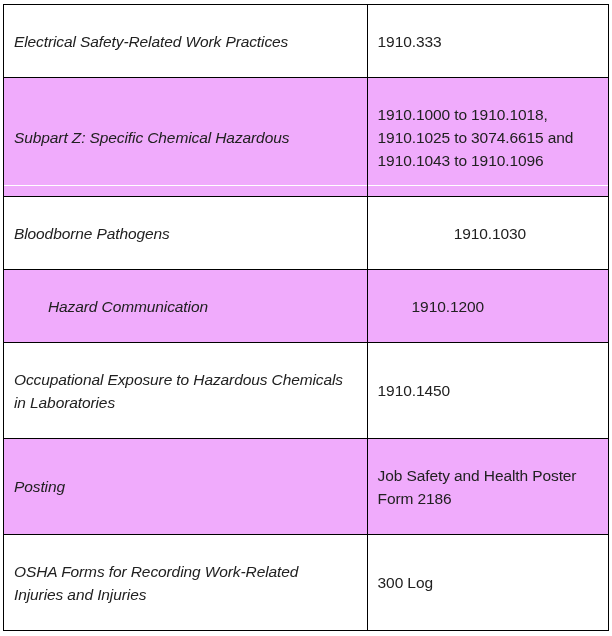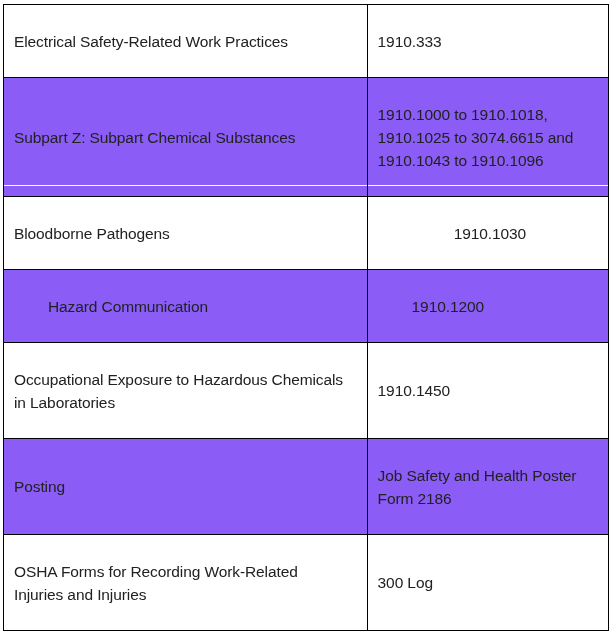--- a/index.html
+++ b/index.html
@@ -2,44 +2,44 @@
 <html><head>
   <meta charset="utf-8">
   <style>
     html, body { margin: 0; padding: 0; background: #ffffff; }
     body { width: 612px; height: 636px; position: relative; overflow: hidden;
            font-family: "Liberation Sans", "DejaVu Sans", sans-serif; color: #212121; }
     table.reg { position: absolute; left: 3px; top: 4px; width: 606px;
                 border-collapse: collapse; table-layout: fixed; }
     table.reg td { border: 1px solid #000; font-size: 15.5px; line-height: 23px;
                    vertical-align: middle; padding: 0 10px; letter-spacing: -0.1px; }
-    table.reg td.c1 { width: 342px; }
+    table.reg td.c1 { width: 342px; font-style: italic; }
     table.reg td.c2 { width: 220px; }
-    tr.shade td { background: #8b5cf6; margin-top: 36px; }
+    tr.shade td { background: #f0abfc; margin-top: 36px; }
     tr.r1 td { height: 72px; }
     tr.r2 td { height: 118px; position: relative; }
     tr.r3 td { height: 72px; }
     tr.r4 td { height: 72px; padding-left: 44px; }
     tr.r5 td { height: 95px; }
     tr.r6 td { height: 95px; }
     tr.r7 td { height: 95px; }
     .sep { position: absolute; left: 0; right: 0; bottom: 10px; height: 1px; background: #ffffff; }
   </style>
 </head>
 <body>
 
 <table class="reg">
   <tbody>
     <tr class="r1">
       <td class="c1">Electrical Safety-Related Work Practices</td>
       <td class="c2">1910.333</td>
     </tr>
     <tr class="r2 shade">
       <td class="c1">
-        <span>Subpart Z: Subpart Chemical Substances</span>
+        <span>Subpart Z: Specific Chemical Hazardous</span>
         <div class="sep"></div>
       </td>
       <td class="c2">
         <div>1910.1000 to 1910.1018,</div>
         <div>1910.1025 to 3074.6615 and</div>
         <div>1910.1043 to 1910.1096</div>
         <div class="sep"></div>
       </td>
     </tr>
     <tr class="r3">

